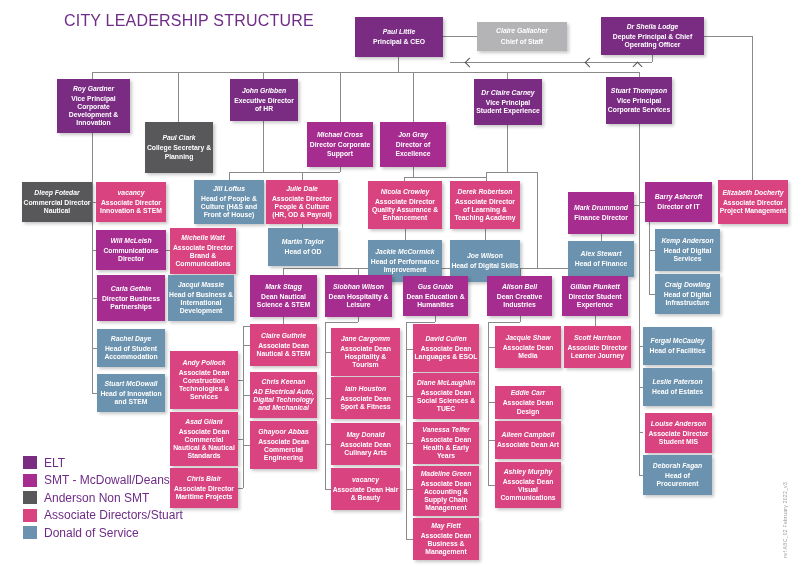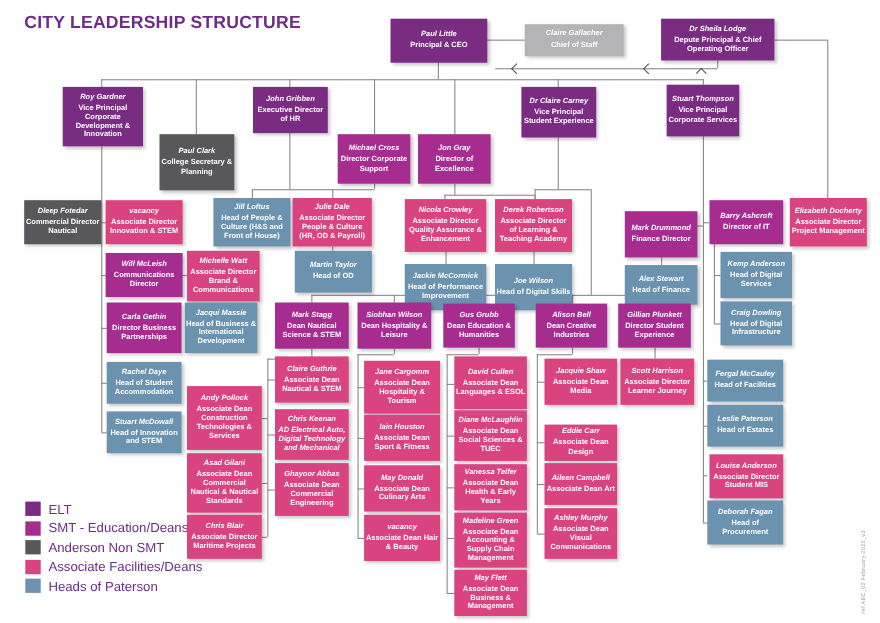--- a/index.html
+++ b/index.html
@@ -11,21 +11,21 @@
           align-items:center;justify-content:center;text-align:center;color:#fff;
           padding:2px 1px;box-shadow:2px 2px 3px rgba(0,0,0,.22);line-height:1.2;}
   .orgbox .pname{font-style:italic;font-weight:600;font-size:6.8px;margin-bottom:2px;}
   .orgbox .prole{font-weight:700;font-size:6.8px;}
   .orgbox .prole.ital{font-style:italic;}
   .arrow{position:absolute;width:6px;height:6px;border-left:1.4px solid #555;
          border-bottom:1.4px solid #555;background:transparent;}
   .arrow.left{transform:rotate(45deg);}
   .arrow.up{transform:rotate(135deg);}
   #title{position:absolute;left:22px;top:12px;color:#6e2b87;}
-  #title .t1{font-size:16px;font-weight:700;letter-spacing:.2px;}
+  #title .t1{font-size:16px;font-weight:400;letter-spacing:.2px;margin-left:42px;}
   #title .t2{font-size:14px;font-weight:700;margin-top:2px;}
   #legend{position:absolute;left:23px;top:456px;}
   .legrow{display:flex;align-items:center;margin-bottom:4.5px;height:13px;}
   .legswatch{width:14px;height:13px;margin-right:7px;flex:0 0 auto;}
   .leglabel{font-size:12px;color:#6e2b87;white-space:nowrap;}
   #refnote{position:absolute;right:12px;bottom:8px;color:#9a9a9a;font-size:5px;
            writing-mode:vertical-rl;transform:rotate(180deg);letter-spacing:.3px;}
 </style>
 </head>
 <body>
@@ -35,33 +35,33 @@
     <div class="t1">CITY LEADERSHIP STRUCTURE</div>
   </div>
 
   <div id="legend">
       <div class="legrow">
         <div class="legswatch" style="background: rgb(122, 44, 131);"></div>
         <div class="leglabel">ELT</div>
       </div>
       <div class="legrow">
         <div class="legswatch" style="background: rgb(166, 44, 144);"></div>
-        <div class="leglabel">SMT - Education/Deans</div>
+        <div class="leglabel">SMT - McDowall/Deans</div>
       </div>
       <div class="legrow">
         <div class="legswatch" style="background: rgb(88, 88, 90);"></div>
         <div class="leglabel">Anderson Non SMT</div>
       </div>
       <div class="legrow">
         <div class="legswatch" style="background: rgb(217, 67, 127);"></div>
-        <div class="leglabel">Associate Facilities/Deans</div>
+        <div class="leglabel">Associate Directors/Stuart</div>
       </div>
       <div class="legrow">
         <div class="legswatch" style="background: rgb(107, 146, 174);"></div>
-        <div class="leglabel">Heads of Paterson</div>
+        <div class="leglabel">Donald of Service</div>
       </div>
     </div>
 
   <div id="refnote">ref ABC_02 February 2022_v3</div>
 <div class="line" style="left: 443px; top: 36px; width: 34px; height: 1px; background: rgb(138, 138, 138);"></div>
     <div class="line" style="left: 398px; top: 55px; width: 1px; height: 17px; background: rgb(138, 138, 138);"></div>
     <div class="line" style="left: 92px; top: 72px; width: 548px; height: 1px; background: rgb(138, 138, 138);"></div>
     <div class="line" style="left: 92px; top: 72px; width: 1px; height: 7px; background: rgb(138, 138, 138);"></div>
     <div class="line" style="left: 178px; top: 72px; width: 1px; height: 50px; background: rgb(138, 138, 138);"></div>
     <div class="line" style="left: 263px; top: 72px; width: 1px; height: 7px; background: rgb(138, 138, 138);"></div>

